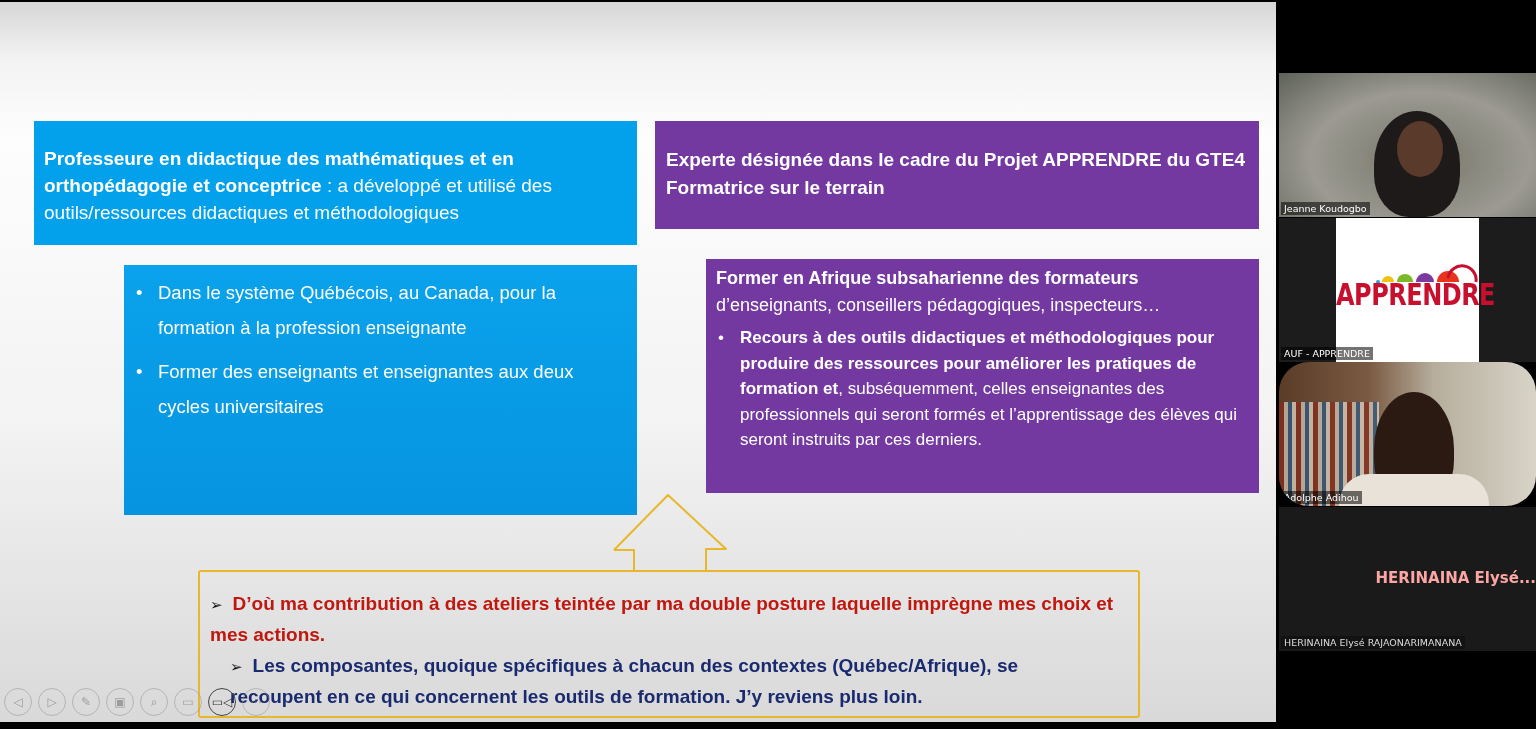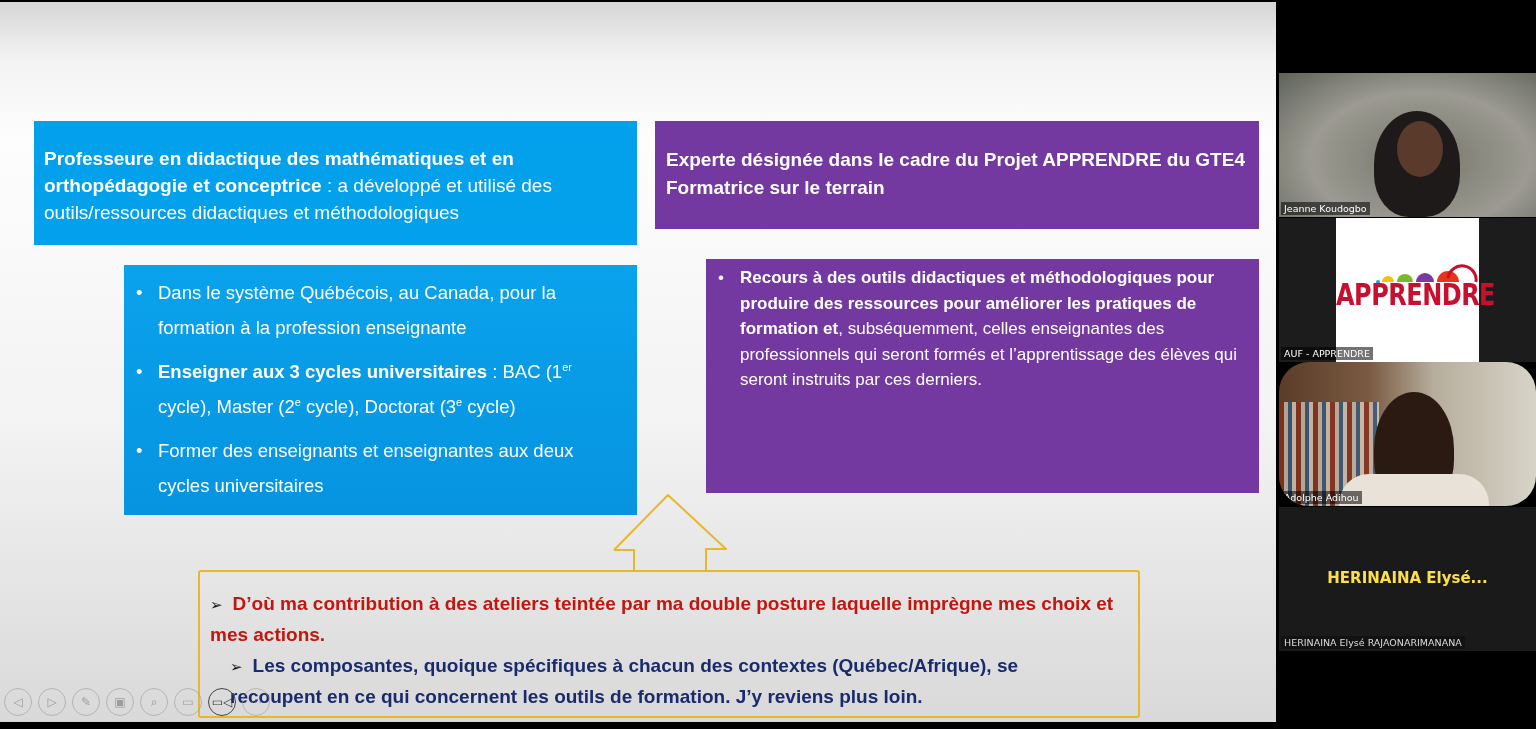--- a/index.html
+++ b/index.html
@@ -30,45 +30,45 @@
   .tb.active{border-color:#444;color:#333;}
   .panel{position:absolute;left:1279px;top:0;width:257px;height:703px;background:#000;}
   .tile{position:absolute;left:0;width:257px;height:144px;overflow:hidden;}
   .t1{top:73px;background:radial-gradient(ellipse at 55% 60%,#7a7060 0%,#8a8a80 30%,#9c9a92 55%,#5e6258 100%);}
   .t2{top:218px;background:#1c1c1c;}
   .t3{top:362px;background:linear-gradient(90deg,#5a3c28 0%,#7a5a42 35%,#b6ad9c 60%,#d8d4c8 100%);border-radius:30px;}
   .t4{top:507px;background:#1a1a1a;}
   .nametag{position:absolute;left:2px;bottom:2px;background:rgba(0,0,0,.55);color:#fff;font-size:9.5px;padding:1px 3px;font-family:"DejaVu Sans",sans-serif;}
   .logo{position:absolute;left:57px;top:0;width:143px;height:144px;background:#fff;}
   .logo-text{position:absolute;left:0;width:143px;top:63px;text-align:center;font-family:"DejaVu Sans",sans-serif;font-weight:bold;font-size:24px;color:#c8102e;letter-spacing:-0.5px;transform:scaleY(1.25);}
-  .big-name{position:absolute;left:0;width:257px;top:62px;text-align:center;color:#fde047;font-weight:bold;font-size:15px;font-family:"DejaVu Sans",sans-serif;}
+  .big-name{position:absolute;left:0;width:257px;top:62px;text-align:right;color:#fca5a5;font-weight:bold;font-size:15px;font-family:"DejaVu Sans",sans-serif;}
   .person{position:absolute;border-radius:50% 50% 40% 40%;}
 </style>
 </head>
 <body>
 
 <div class="slide">
 
   <div class="box blue b1">
     <b>Professeure en didactique des mathématiques et en orthopédagogie et conceptrice</b><span> : a développé et utilisé des outils/ressources didactiques et méthodologiques</span>
   </div>
 
   <div class="box purple b2">
     <span>Experte désignée dans le cadre du Projet APPRENDRE du GTE4  Formatrice sur le terrain</span>
   </div>
 
   <div class="box b3">
     <ul>
       <li><span>Dans le système Québécois, au Canada, pour la formation à la profession enseignante</span></li>
-      <li><b>Enseigner aux 3 cycles universitaires</b><span> : BAC (1</span><sup>er</sup><span> cycle), Master (2</span><sup>e</sup><span> cycle), Doctorat (3</span><sup>e</sup><span> cycle)</span></li>
       <li><span>Former des enseignants et enseignantes aux deux cycles universitaires</span></li>
     </ul>
   </div>
 
   <div class="box purple b4">
+    <div class="intro"><b>Former en Afrique subsaharienne des formateurs</b><span> d’enseignants, conseillers pédagogiques, inspecteurs…</span></div>
     <ul>
       <li><b>Recours à des outils didactiques et méthodologiques pour produire des ressources pour améliorer les pratiques de formation et</b><span>, subséquemment, celles enseignantes des professionnels qui seront formés et l’apprentissage des élèves qui seront instruits par ces derniers.</span></li>
     </ul>
   </div>
 
   <svg class="arrow" width="130" height="80" viewBox="0 0 130 80">
     <path d="M6 58 L60 3 L118 57 L98 57 L98 78 M6 58 L26 58 L26 78" fill="none" stroke="#e8b82a" stroke-width="2" stroke-linejoin="round"></path>
   </svg>
 
   <div class="callout">

